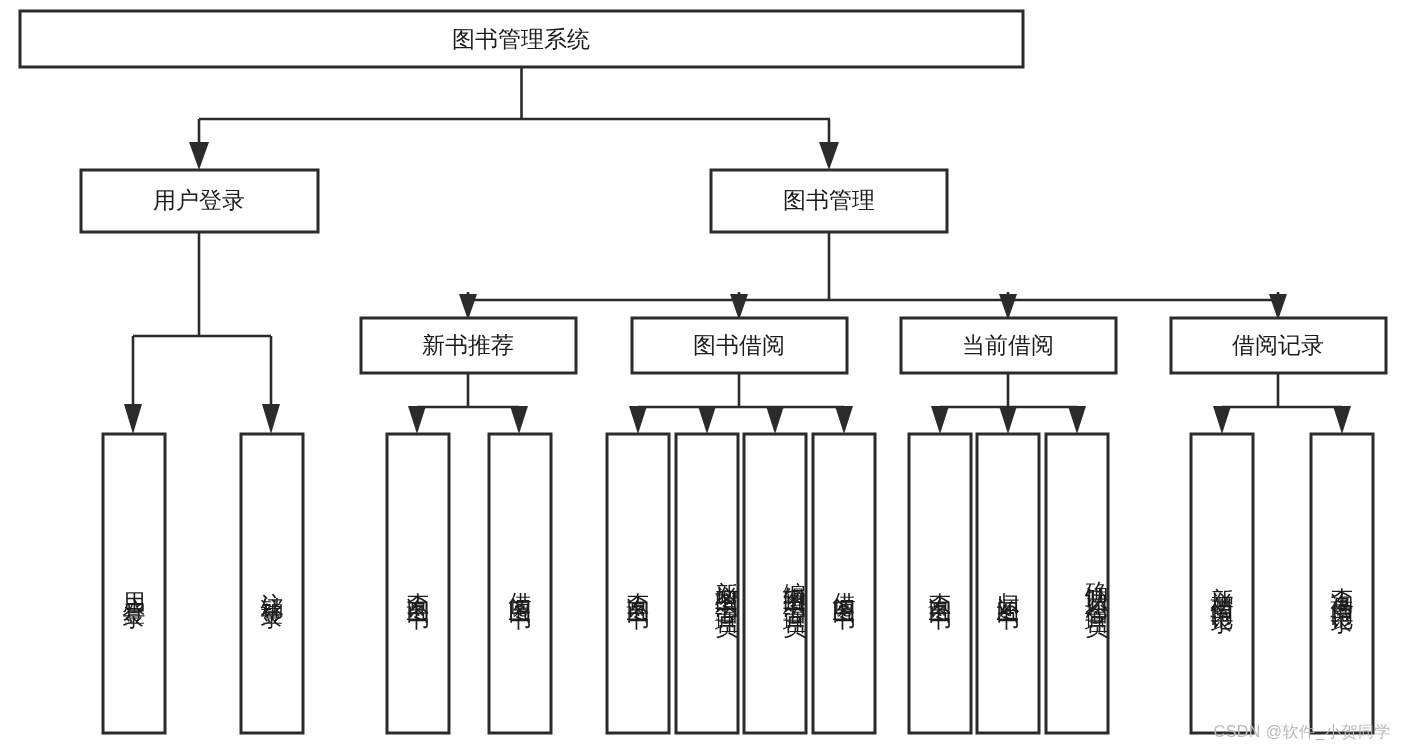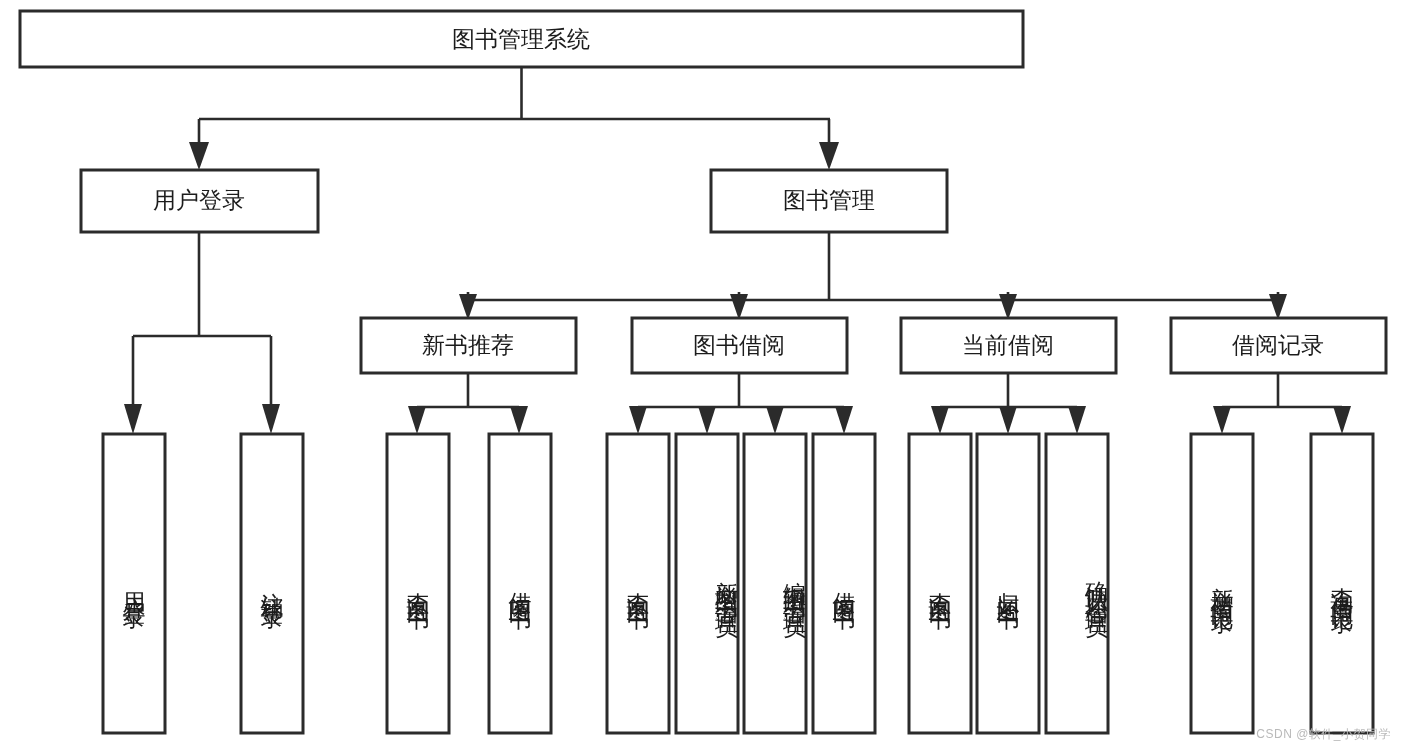--- a/index.html
+++ b/index.html
@@ -75,21 +75,21 @@
     white-space: nowrap;
   }
   .vtext.centered {
     align-items: center;
   }
   .watermark {
     position: absolute;
     right: 14px;
     bottom: 4px;
     font-family: "Liberation Sans", "DejaVu Sans", sans-serif;
-    font-size: 12px;
+    font-size: 16px;
     color: #b9b9b9;
     letter-spacing: 0.5px;
     user-select: none;
     white-space: nowrap;
   }
 </style>
 </head>
 <body>
 
 <div id="diagram-root">

